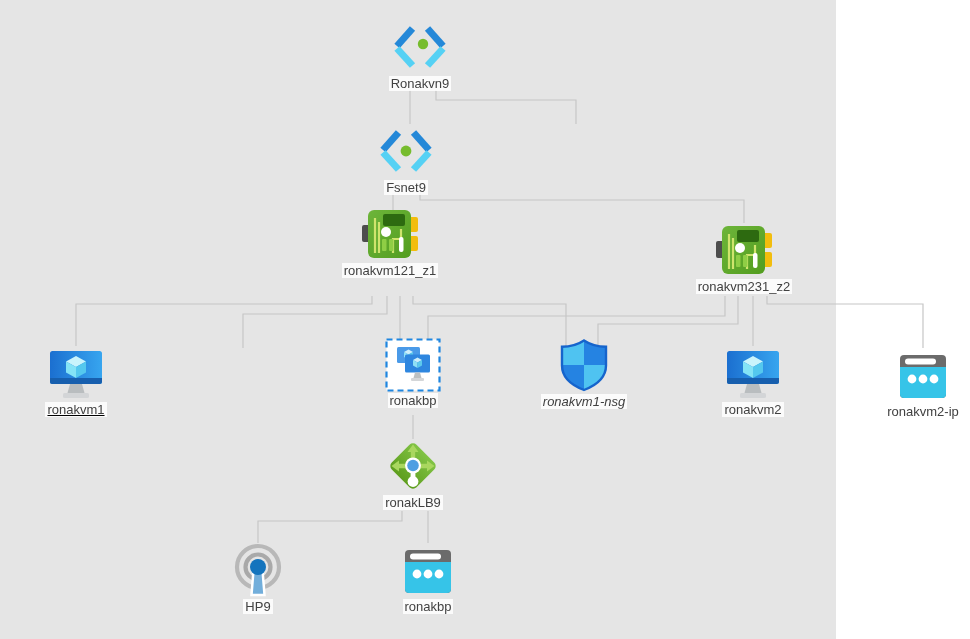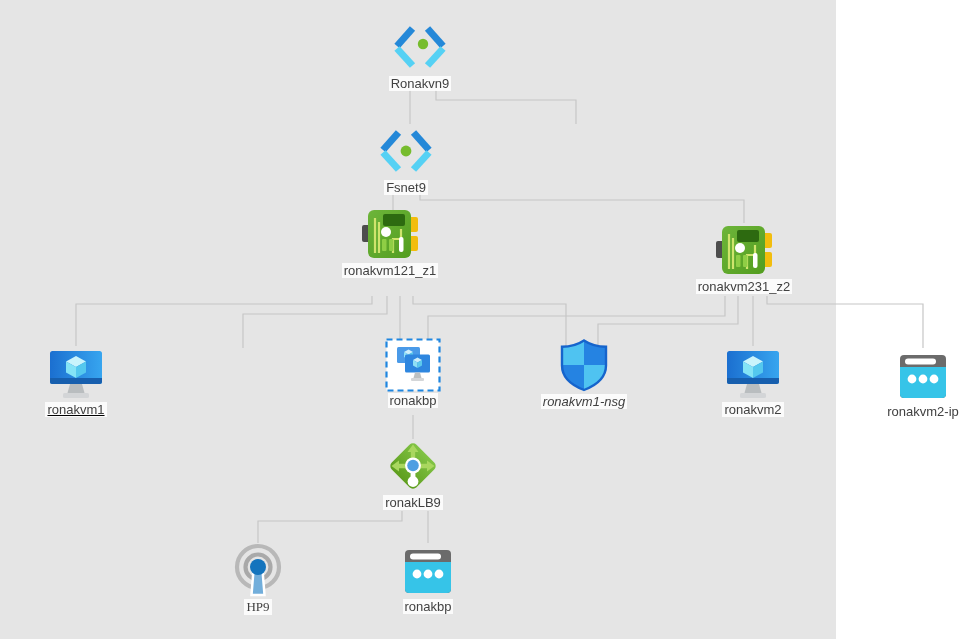--- a/index.html
+++ b/index.html
@@ -219,21 +219,21 @@
     <path d="M28 6.5 L33.5 14 H30.2 V23 H25.8 V14 H22.5 Z" fill="#a9d75f"></path>
     <path d="M28 6.5 L33.5 14 H30.2 V23 H25.8 V14 H22.5 Z" fill="#a9d75f" transform="rotate(-90 28 28)"></path>
     <path d="M28 6.5 L33.5 14 H30.2 V23 H25.8 V14 H22.5 Z" fill="#a9d75f" transform="rotate(90 28 28)"></path>
     <rect x="25.6" y="31" width="4.8" height="11" fill="#ffffff"></rect>
     <circle cx="28" cy="43.5" r="5.4" fill="#ffffff"></circle>
     <circle cx="28" cy="27.5" r="8" fill="#ffffff"></circle>
     <circle cx="28" cy="27.5" r="5.8" fill="#4f9fe2"></circle>
         </svg></div>
       <div class="label">ronakLB9</div>
     </div>
-    <div class="node" style="left: 188px; top: 542px; font-family: Liberation Serif, serif;">
+    <div class="node" style="left: 188px; top: 542px;">
       <div class="icon"><svg viewBox="0 0 56 56" width="56" height="56">
     <circle cx="28" cy="25" r="21" stroke="#b8b8b8" stroke-width="4.2" fill="none"></circle>
     <circle cx="28" cy="25" r="12.5" stroke="#a9a9a9" stroke-width="4.2" fill="none"></circle>
     <polygon points="23.5,28 32.5,28 34.5,53 21.5,53" fill="#72aedb" stroke="#ffffff" stroke-width="2.5"></polygon>
     <circle cx="28" cy="25" r="8" fill="#1474bd"></circle>
         </svg></div>
       <div class="label">HP9</div>
     </div>
     <div class="node" style="left: 358px; top: 542px;">
       <div class="icon"><svg viewBox="0 0 56 56" width="56" height="56">

